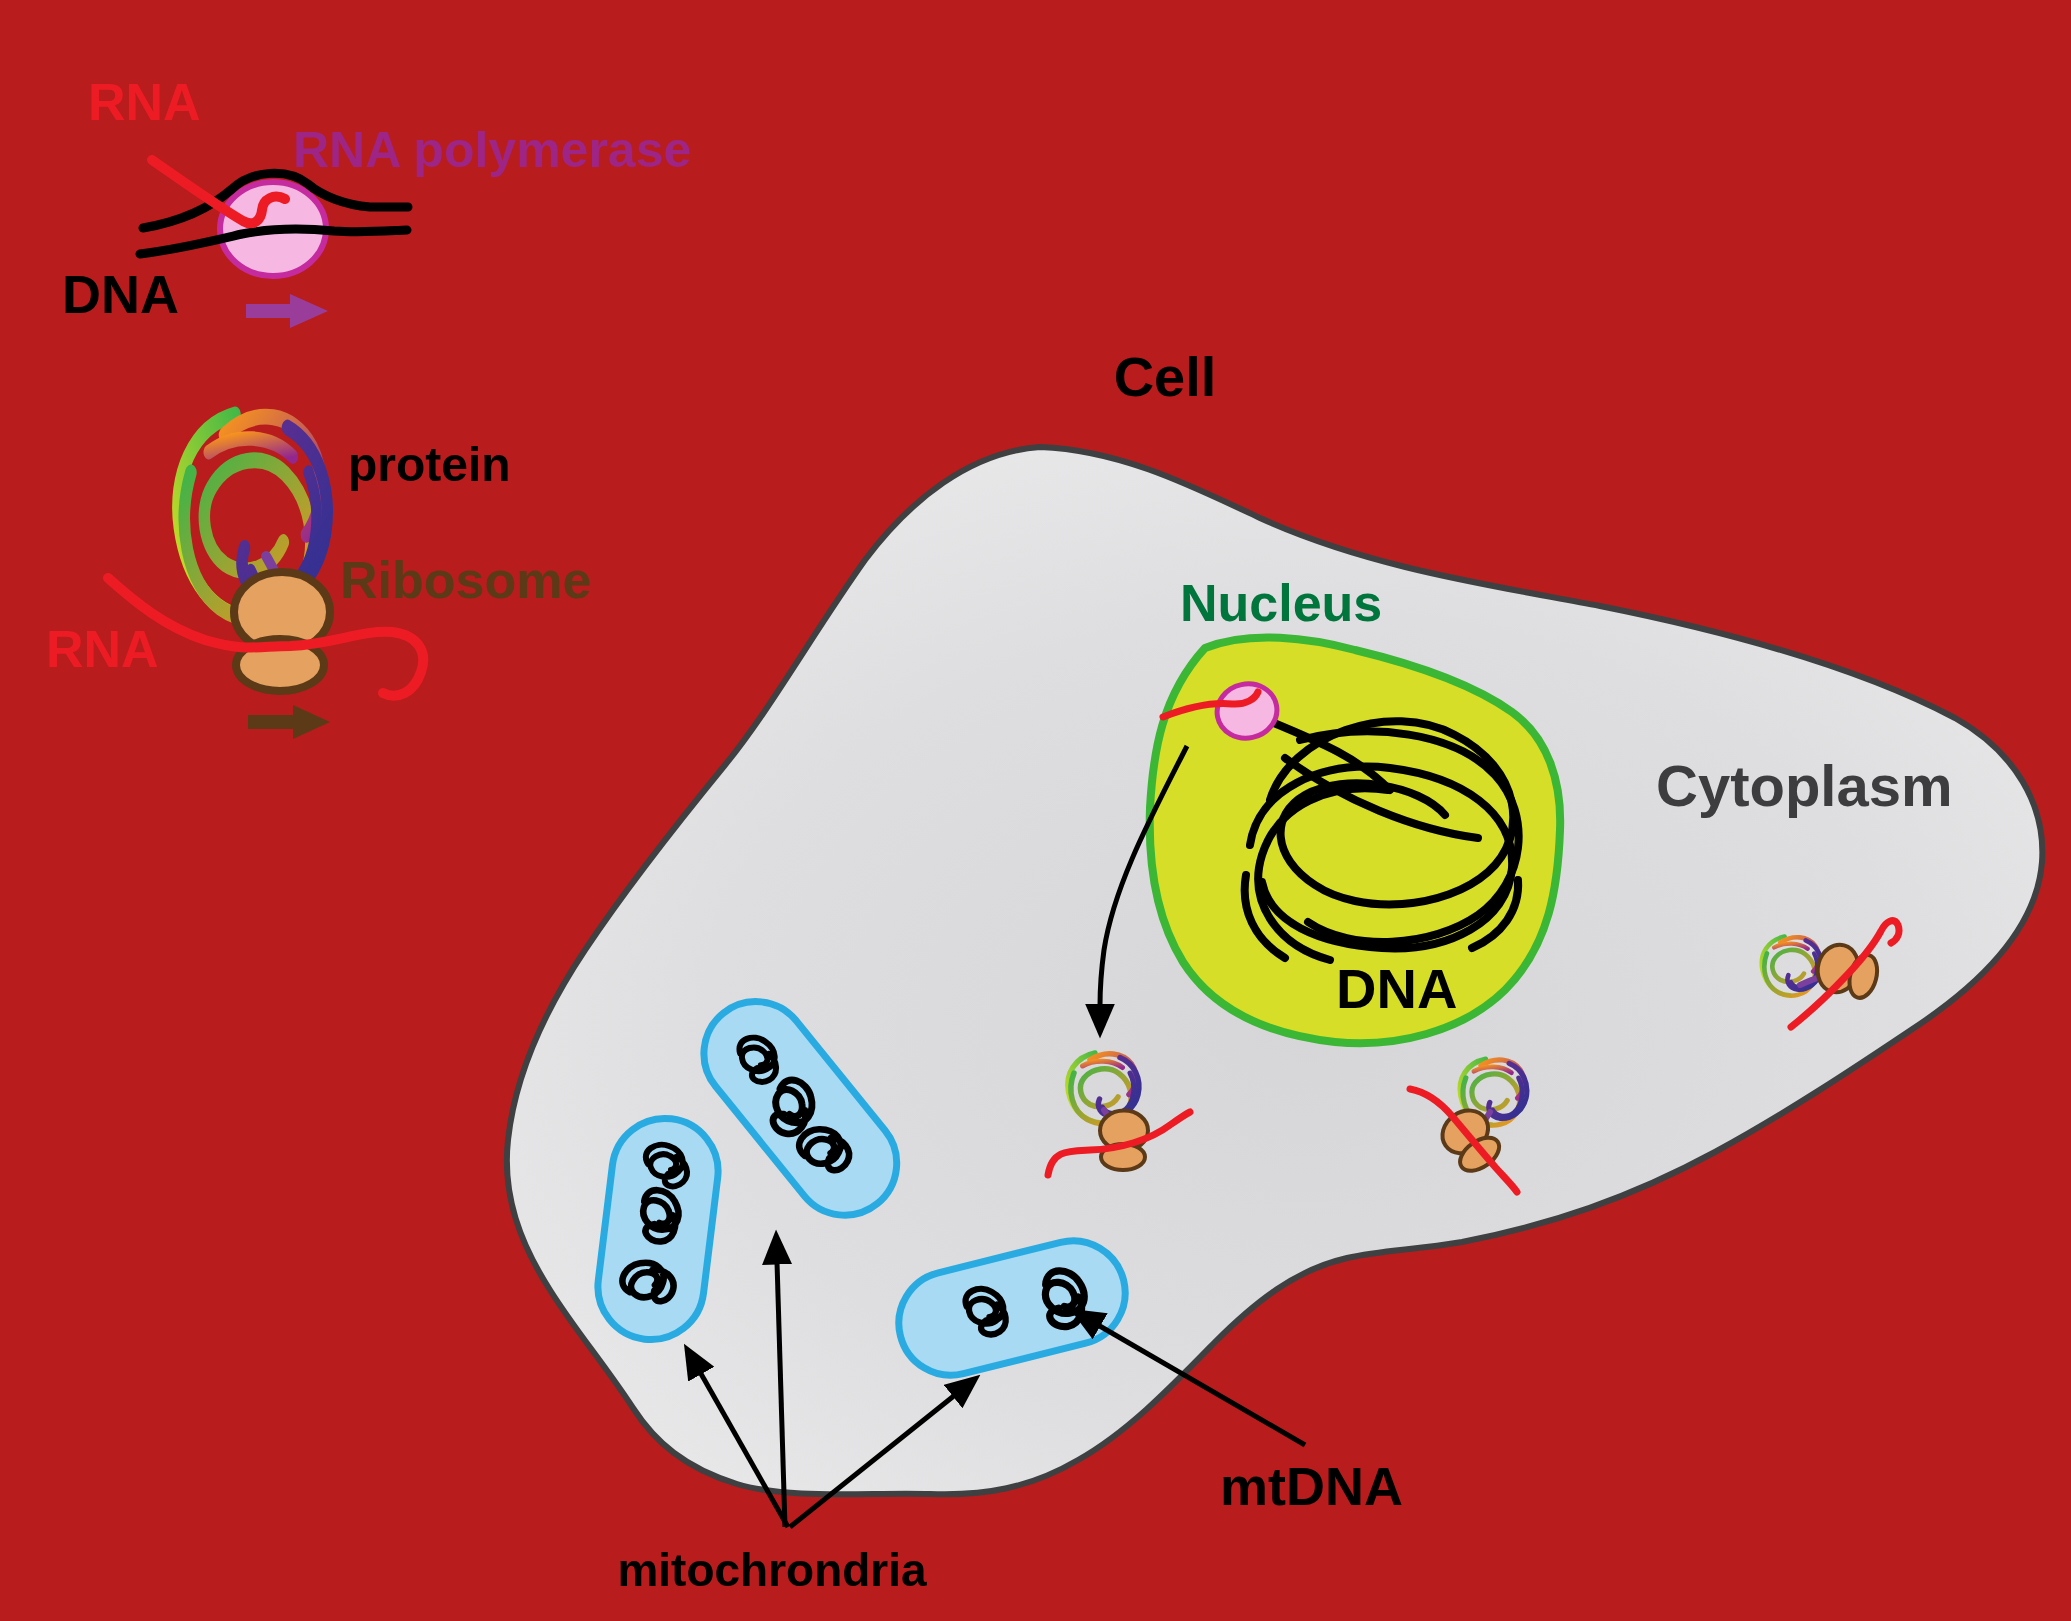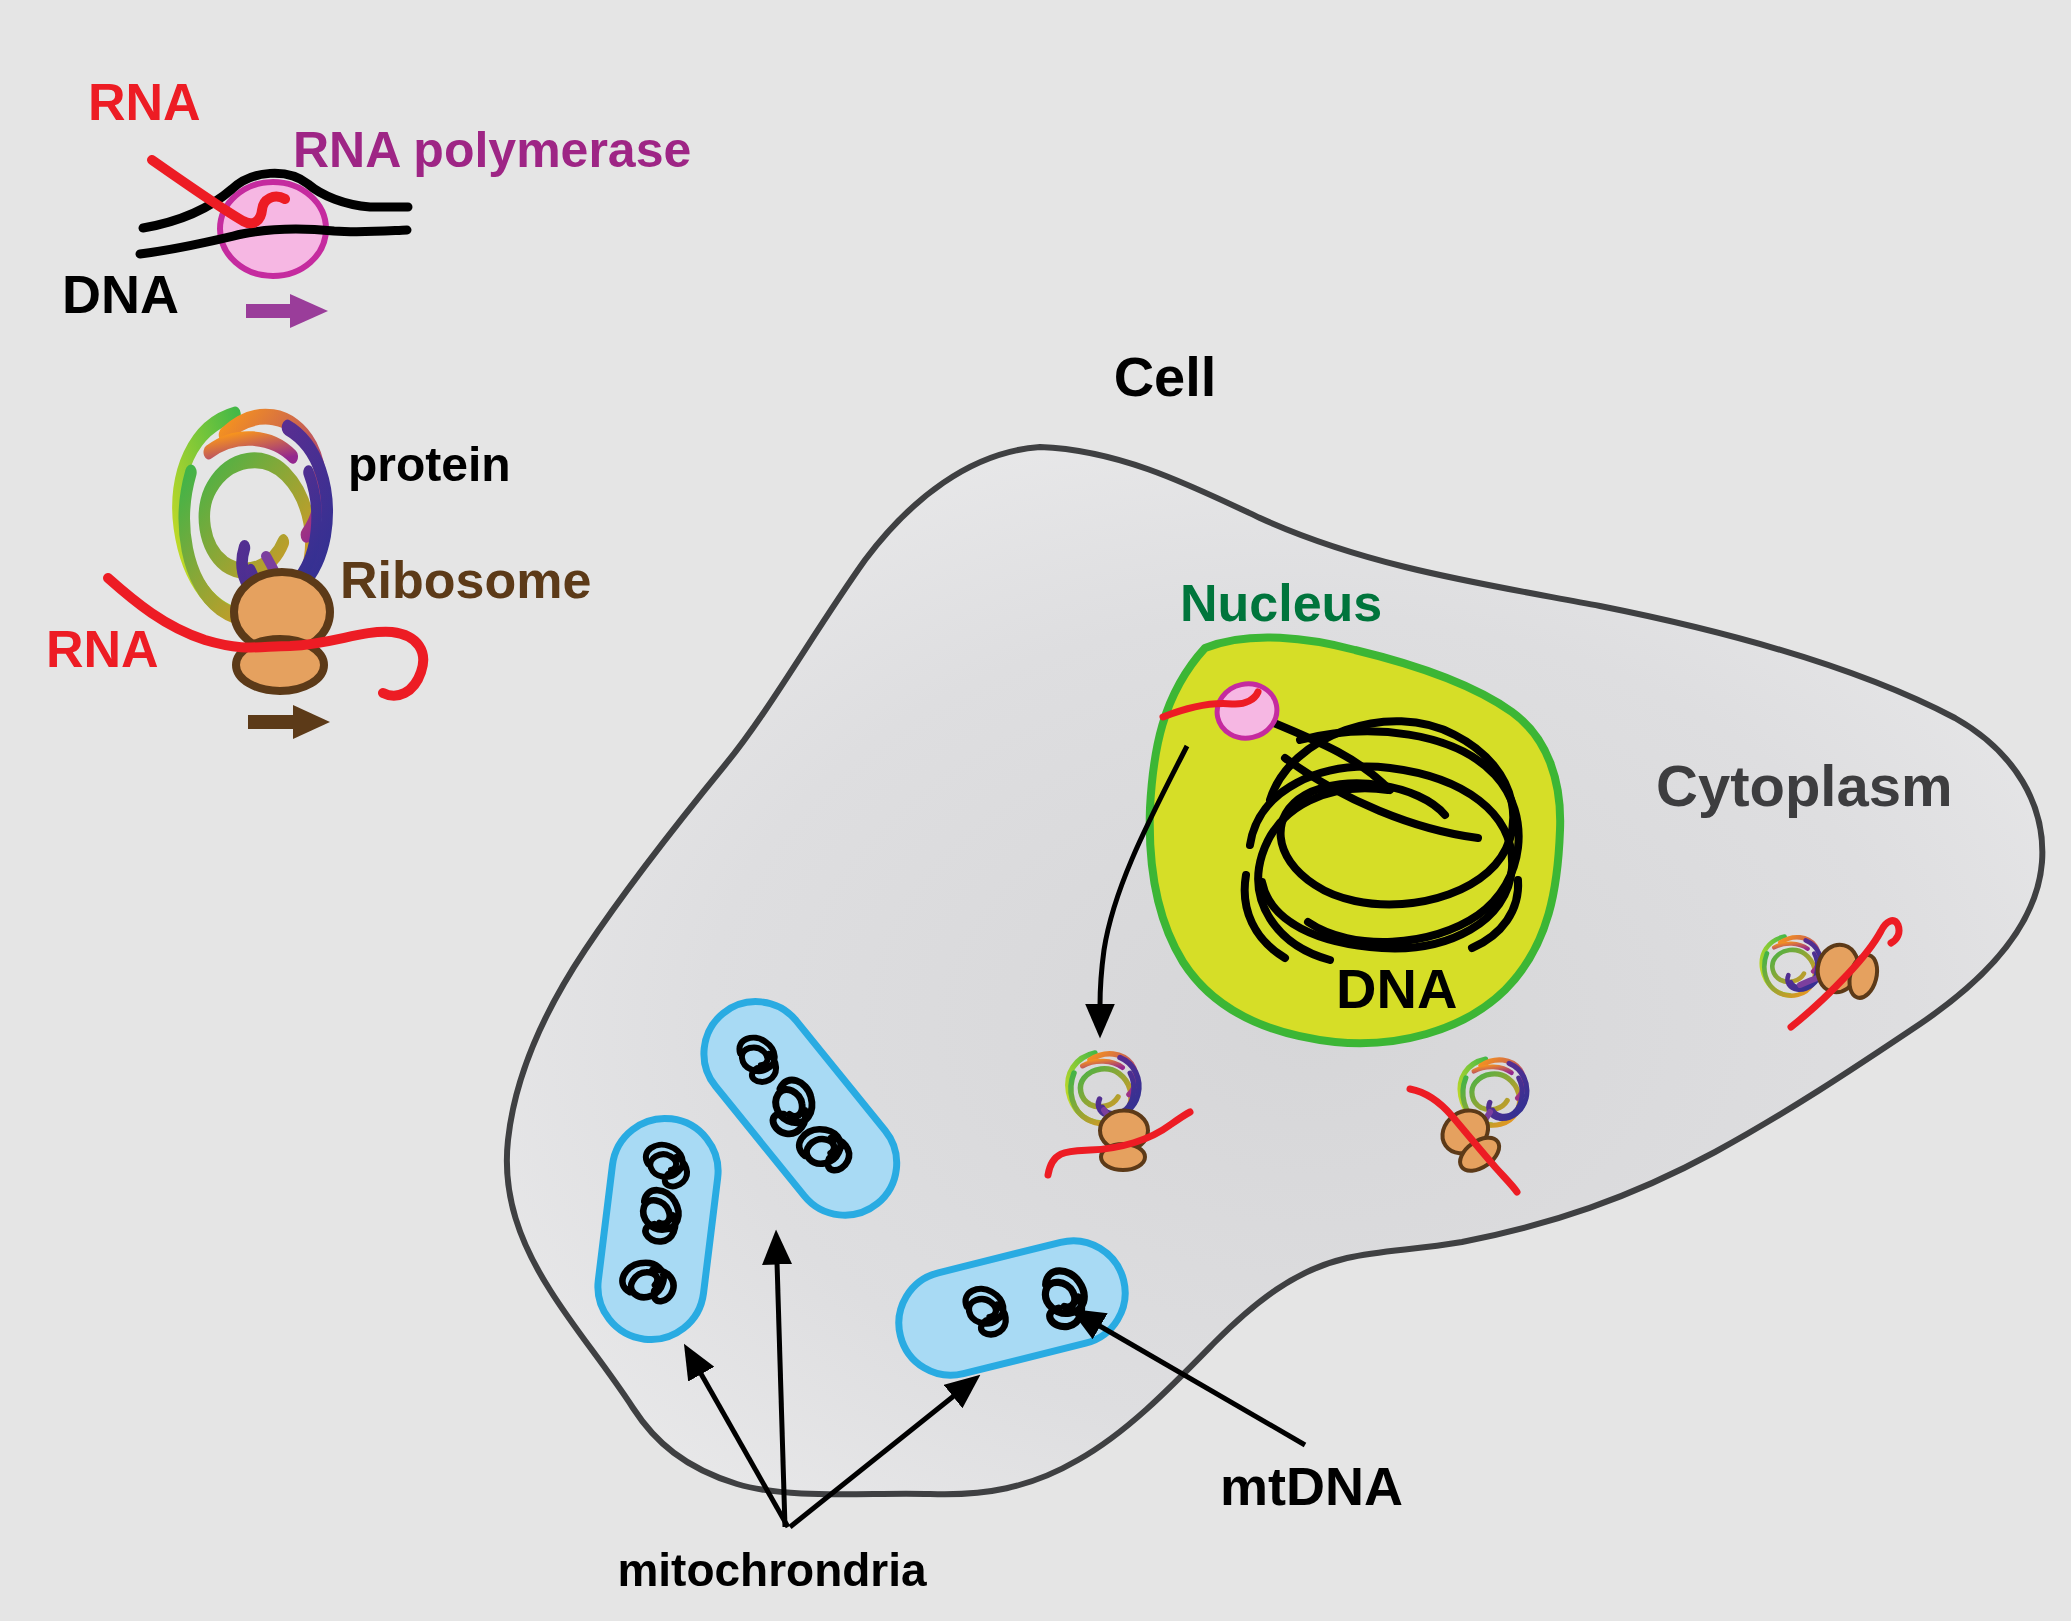--- a/index.html
+++ b/index.html
@@ -1,16 +1,16 @@
 <!DOCTYPE html>
 <html><head>
 <meta charset="utf-8">
 <style>
   html,body{margin:0;padding:0;background:#ffffff;}
-  .stage{position:relative;width:2071px;height:1621px;background:#e5e5e5;overflow:hidden;
+  .stage{position:relative;width:2071px;height:1621px;background:#b91c1c;overflow:hidden;
          font-family:"Liberation Sans", sans-serif;}
   svg{display:block;}
   text{font-family:"Liberation Sans", sans-serif;font-weight:bold;}
 </style>
 </head>
 <body>
 
 <div class="stage">
 <svg width="2071" height="1621" viewBox="0 0 2071 1621">
   <defs>

